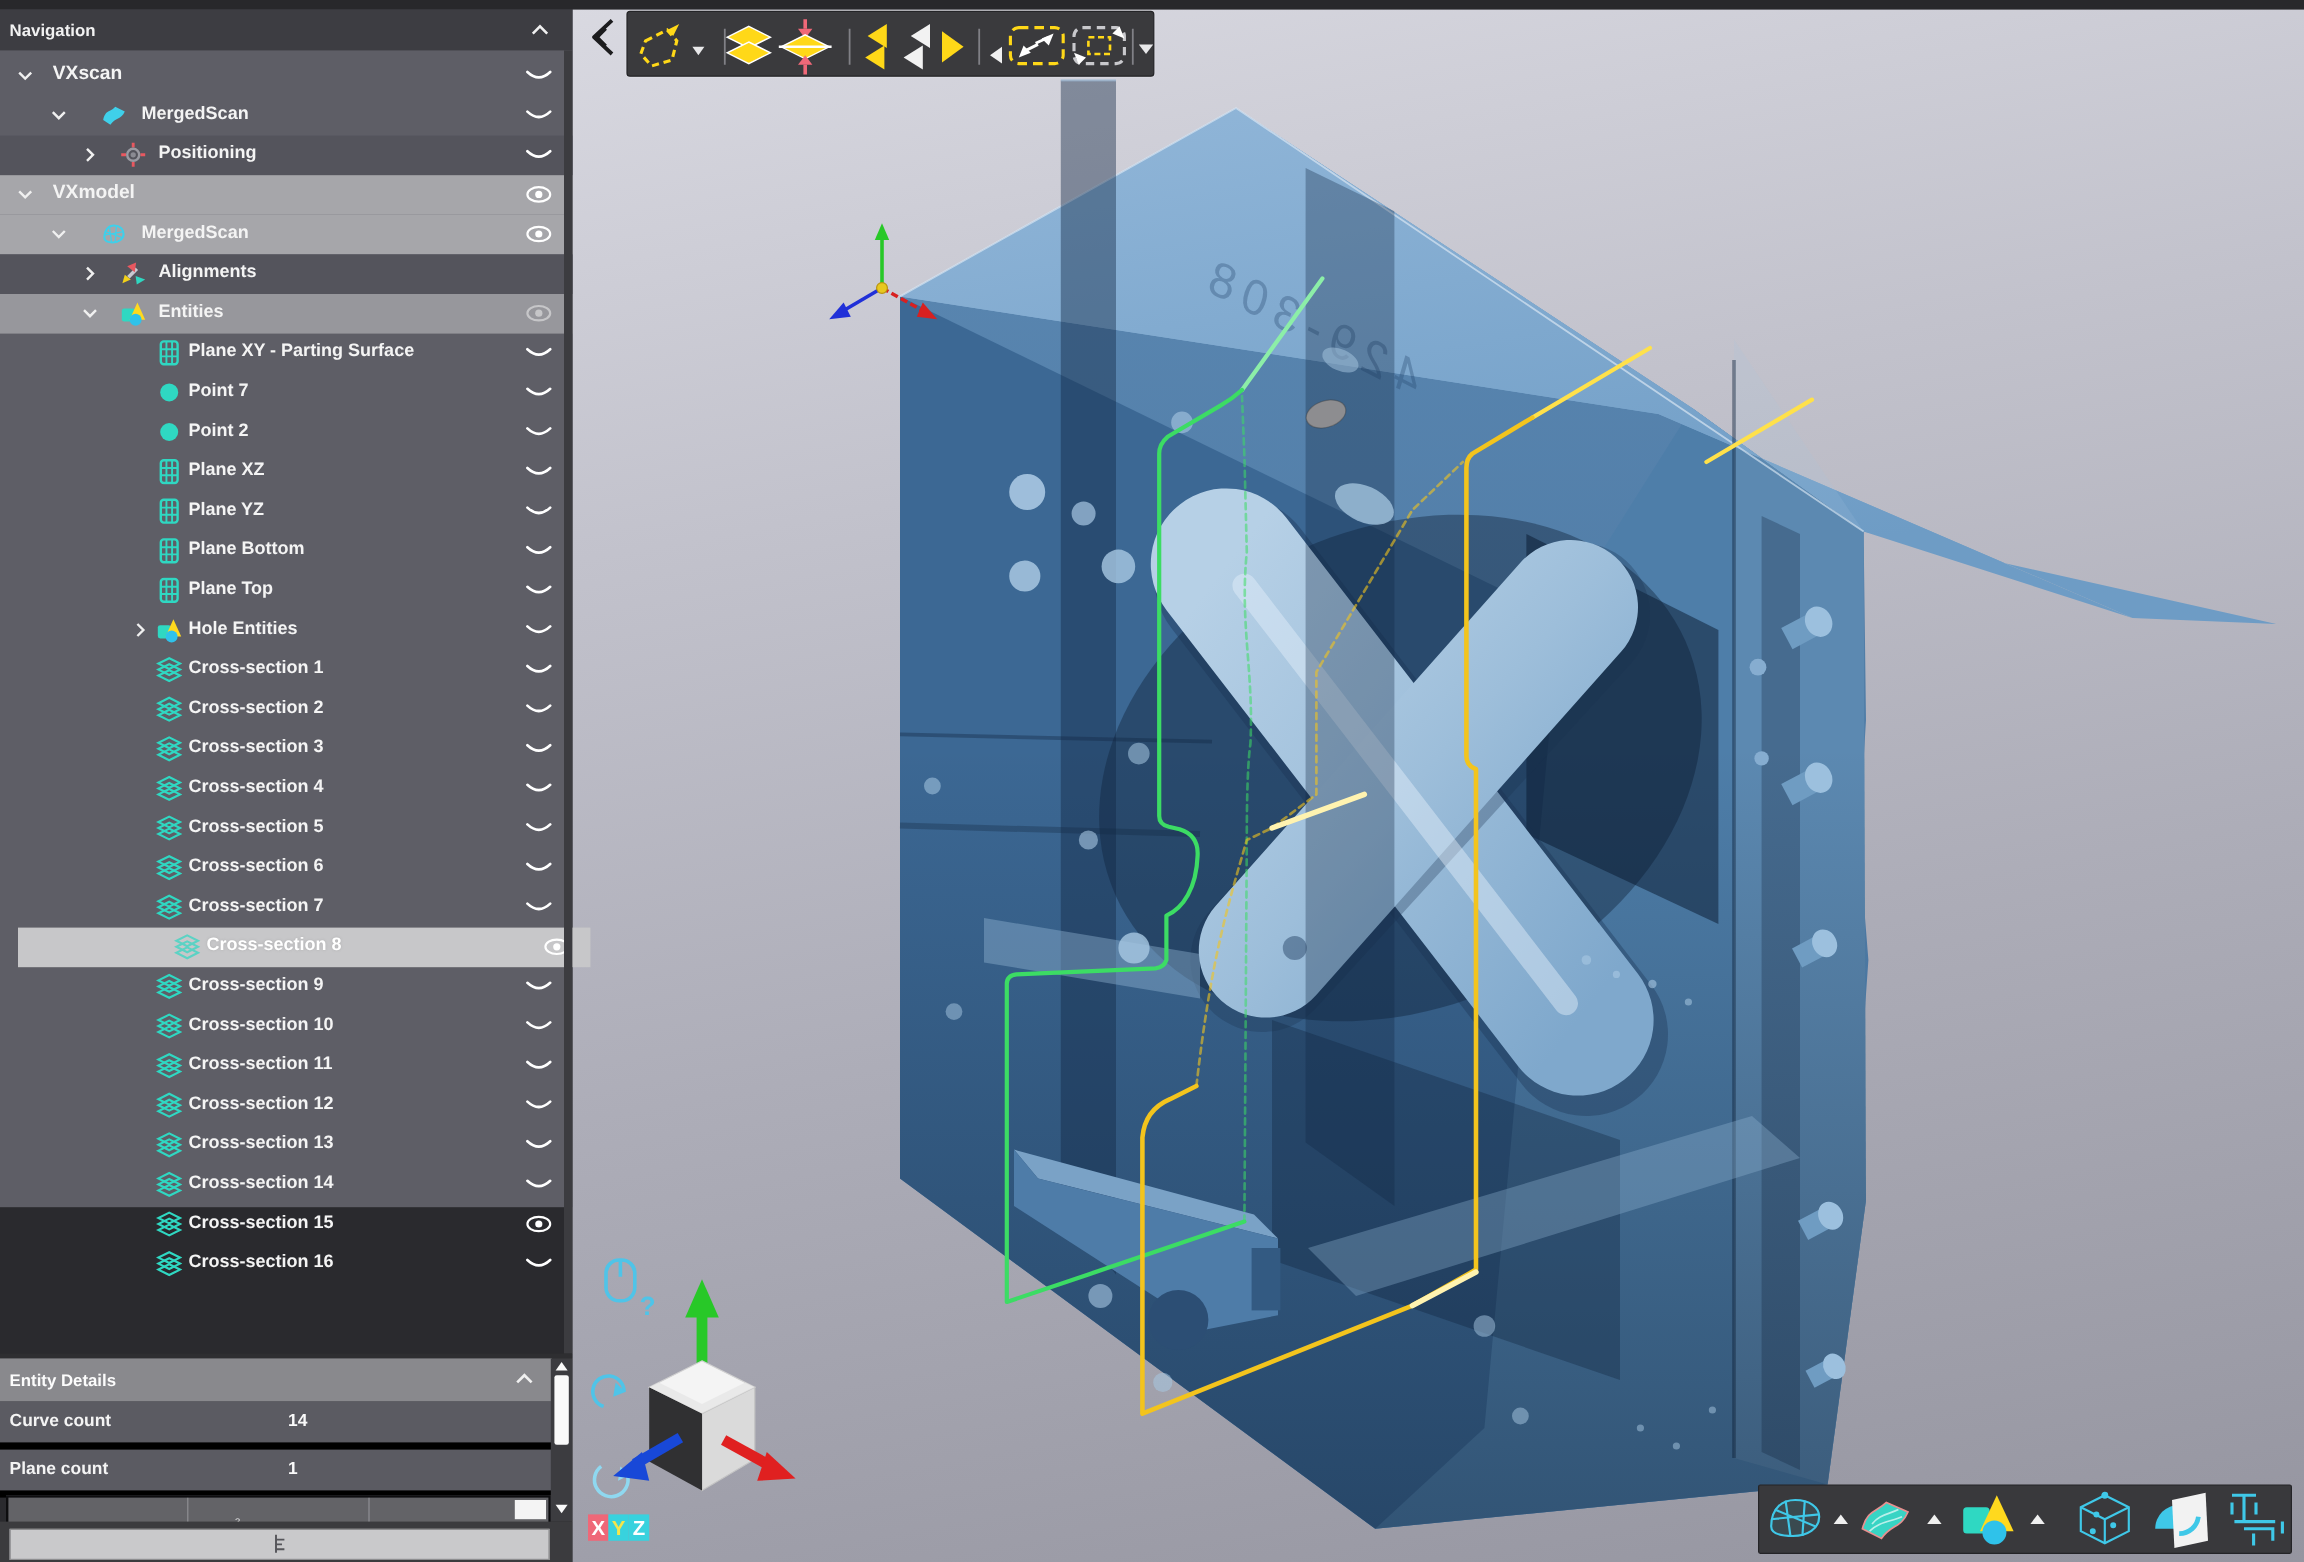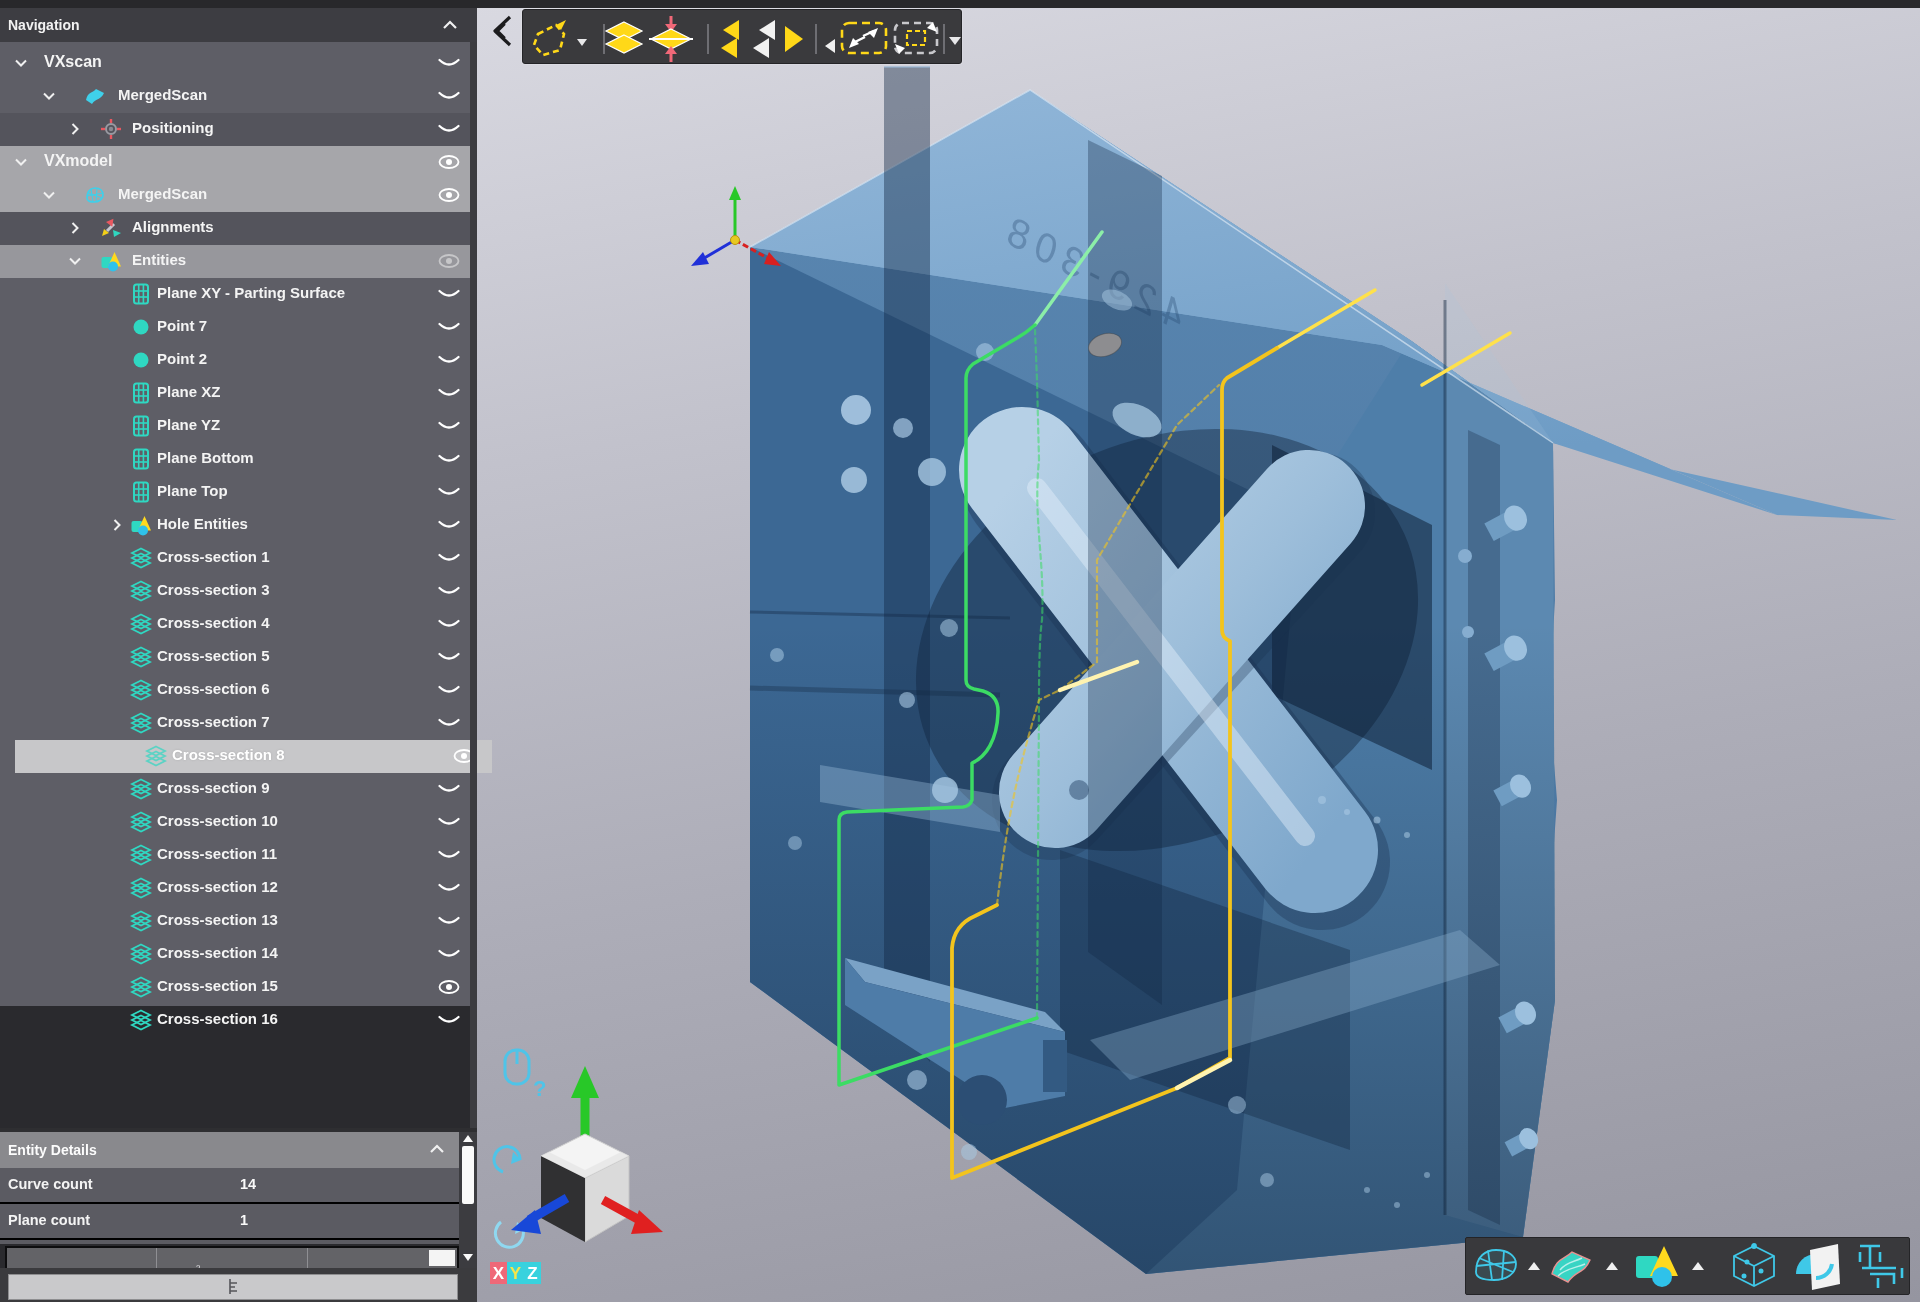--- a/index.html
+++ b/index.html
@@ -27,21 +27,21 @@
   .exp,.tico,.eye{position:absolute;top:5px;}
   .eye{left:438px;}
   .eye.faded{opacity:.45;}
   #tree-scroll{position:absolute;right:0;top:42px;width:7px;height:1086px;background:#3c3c40;}
   
   #ed-divider{position:absolute;left:0;top:1128px;width:477px;height:4px;background:#2e2e31;}
   #ed-header{position:absolute;left:0;top:1132px;width:460px;height:36px;background:#89898d;
              display:flex;align-items:center;}
   #ed-header .t{color:#fcfcfc;font-size:14px;font-weight:bold;padding-left:8px;}
   #ed-rows{position:absolute;left:0;top:1168px;width:460px;height:76px;background:#5b5b62;}
-  .ed-row{position:relative;height:34px;border-bottom:2px solid #000000;}
+  .ed-row{position:relative;height:34px;border-bottom:6px solid #000000;}
   .ed-row .k{position:absolute;left:8px;top:8px;color:#f4f4f4;font-size:14.5px;font-weight:600;}
   .ed-row .v{position:absolute;left:240px;top:8px;color:#fafafa;font-size:14.5px;font-weight:600;}
   #ed-table{position:absolute;left:5px;top:1246px;width:450px;height:22px;background:#636367;
             border:2px solid #0d0d0f;display:flex;overflow:hidden;}
   #ed-table .cell{flex:1;border-right:1px solid #8f8f93;position:relative;}
   #ed-table .cell:last-child{border-right:none;}
   #ed-table .frag{position:absolute;top:14px;left:14px;width:70px;height:10px;color:#d6d6d8;
                   font-size:13px;overflow:hidden;}
   #ed-table .sbx{position:absolute;right:2px;top:2px;width:26px;height:16px;background:#f4f4f4;}
   #ed-scroll{position:absolute;left:459px;top:1132px;width:18px;height:136px;background:#3c3c40;}
@@ -271,20 +271,31 @@
           <svg class="eye" width="22" height="22" viewBox="0 0 22 22">
             <path d="M1.5,8 Q11,17 20.5,8" fill="none" stroke="#fff" stroke-width="2.2" stroke-linecap="round"></path>
           </svg>
         </div>
         <div class="row b3">
           <svg class="tico" style="left:130px" width="22" height="22" viewBox="0 0 22 22">
             <path d="M11 1.5 L20 6 11 10.5 2 6 Z" fill="none" stroke="#2fd8c2" stroke-width="1.8"></path>
             <path d="M11 6.5 L20 11 11 15.5 2 11 Z" fill="none" stroke="#2fd8c2" stroke-width="1.8"></path>
             <path d="M11 11.5 L20 16 11 20.5 2 16 Z" fill="none" stroke="#2fd8c2" stroke-width="1.8"></path>
           </svg>
+          <span class="lbl" style="left:157px">Cross-section 2</span>
+          <svg class="eye" width="22" height="22" viewBox="0 0 22 22">
+            <path d="M1.5,8 Q11,17 20.5,8" fill="none" stroke="#fff" stroke-width="2.2" stroke-linecap="round"></path>
+          </svg>
+        </div>
+        <div class="row b3">
+          <svg class="tico" style="left:130px" width="22" height="22" viewBox="0 0 22 22">
+            <path d="M11 1.5 L20 6 11 10.5 2 6 Z" fill="none" stroke="#2fd8c2" stroke-width="1.8"></path>
+            <path d="M11 6.5 L20 11 11 15.5 2 11 Z" fill="none" stroke="#2fd8c2" stroke-width="1.8"></path>
+            <path d="M11 11.5 L20 16 11 20.5 2 16 Z" fill="none" stroke="#2fd8c2" stroke-width="1.8"></path>
+          </svg>
           <span class="lbl" style="left:157px">Cross-section 3</span>
           <svg class="eye" width="22" height="22" viewBox="0 0 22 22">
             <path d="M1.5,8 Q11,17 20.5,8" fill="none" stroke="#fff" stroke-width="2.2" stroke-linecap="round"></path>
           </svg>
         </div>
         <div class="row b3">
           <svg class="tico" style="left:130px" width="22" height="22" viewBox="0 0 22 22">
             <path d="M11 1.5 L20 6 11 10.5 2 6 Z" fill="none" stroke="#2fd8c2" stroke-width="1.8"></path>
             <path d="M11 6.5 L20 11 11 15.5 2 11 Z" fill="none" stroke="#2fd8c2" stroke-width="1.8"></path>
             <path d="M11 11.5 L20 16 11 20.5 2 16 Z" fill="none" stroke="#2fd8c2" stroke-width="1.8"></path>

